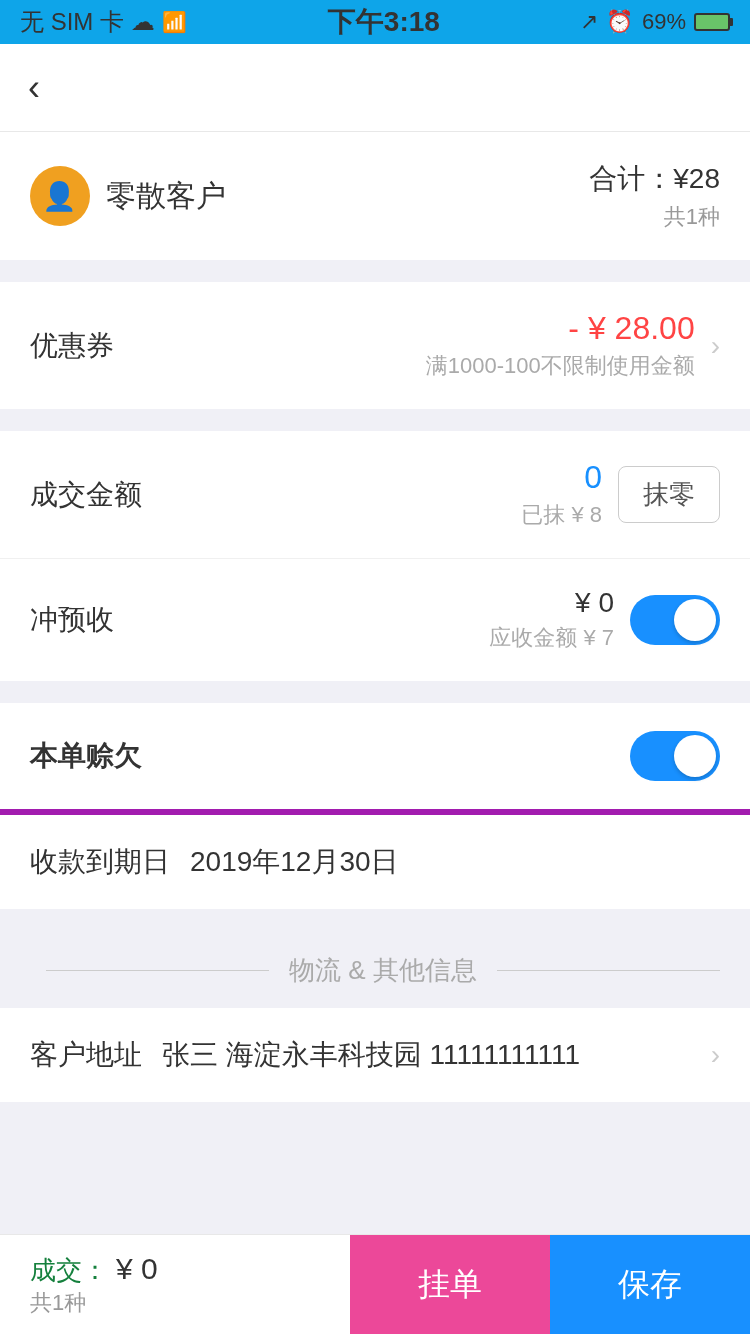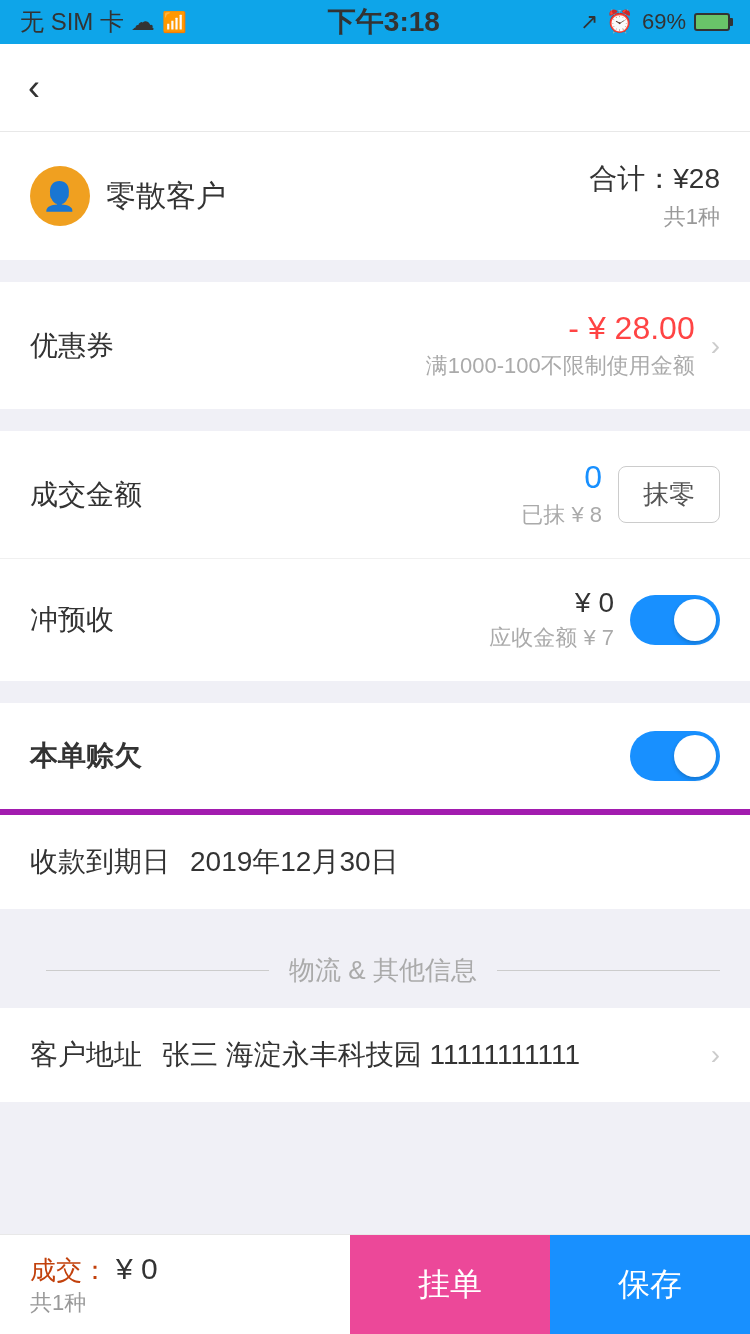--- a/index.html
+++ b/index.html
@@ -291,21 +291,21 @@
       display: flex;
       align-items: center;
       border-top: 1px solid #e8e8e8;
     }
     .bottom-summary {
       flex: 1;
       padding: 0 30px;
     }
     .bottom-deal {
       font-size: 26px;
-      color: #c2410c;
+      color: #15803d;
     }
     .bottom-amount {
       font-size: 30px;
       color: #333;
       font-weight: 500;
     }
     .bottom-count {
       font-size: 22px;
       color: #999;
     }

